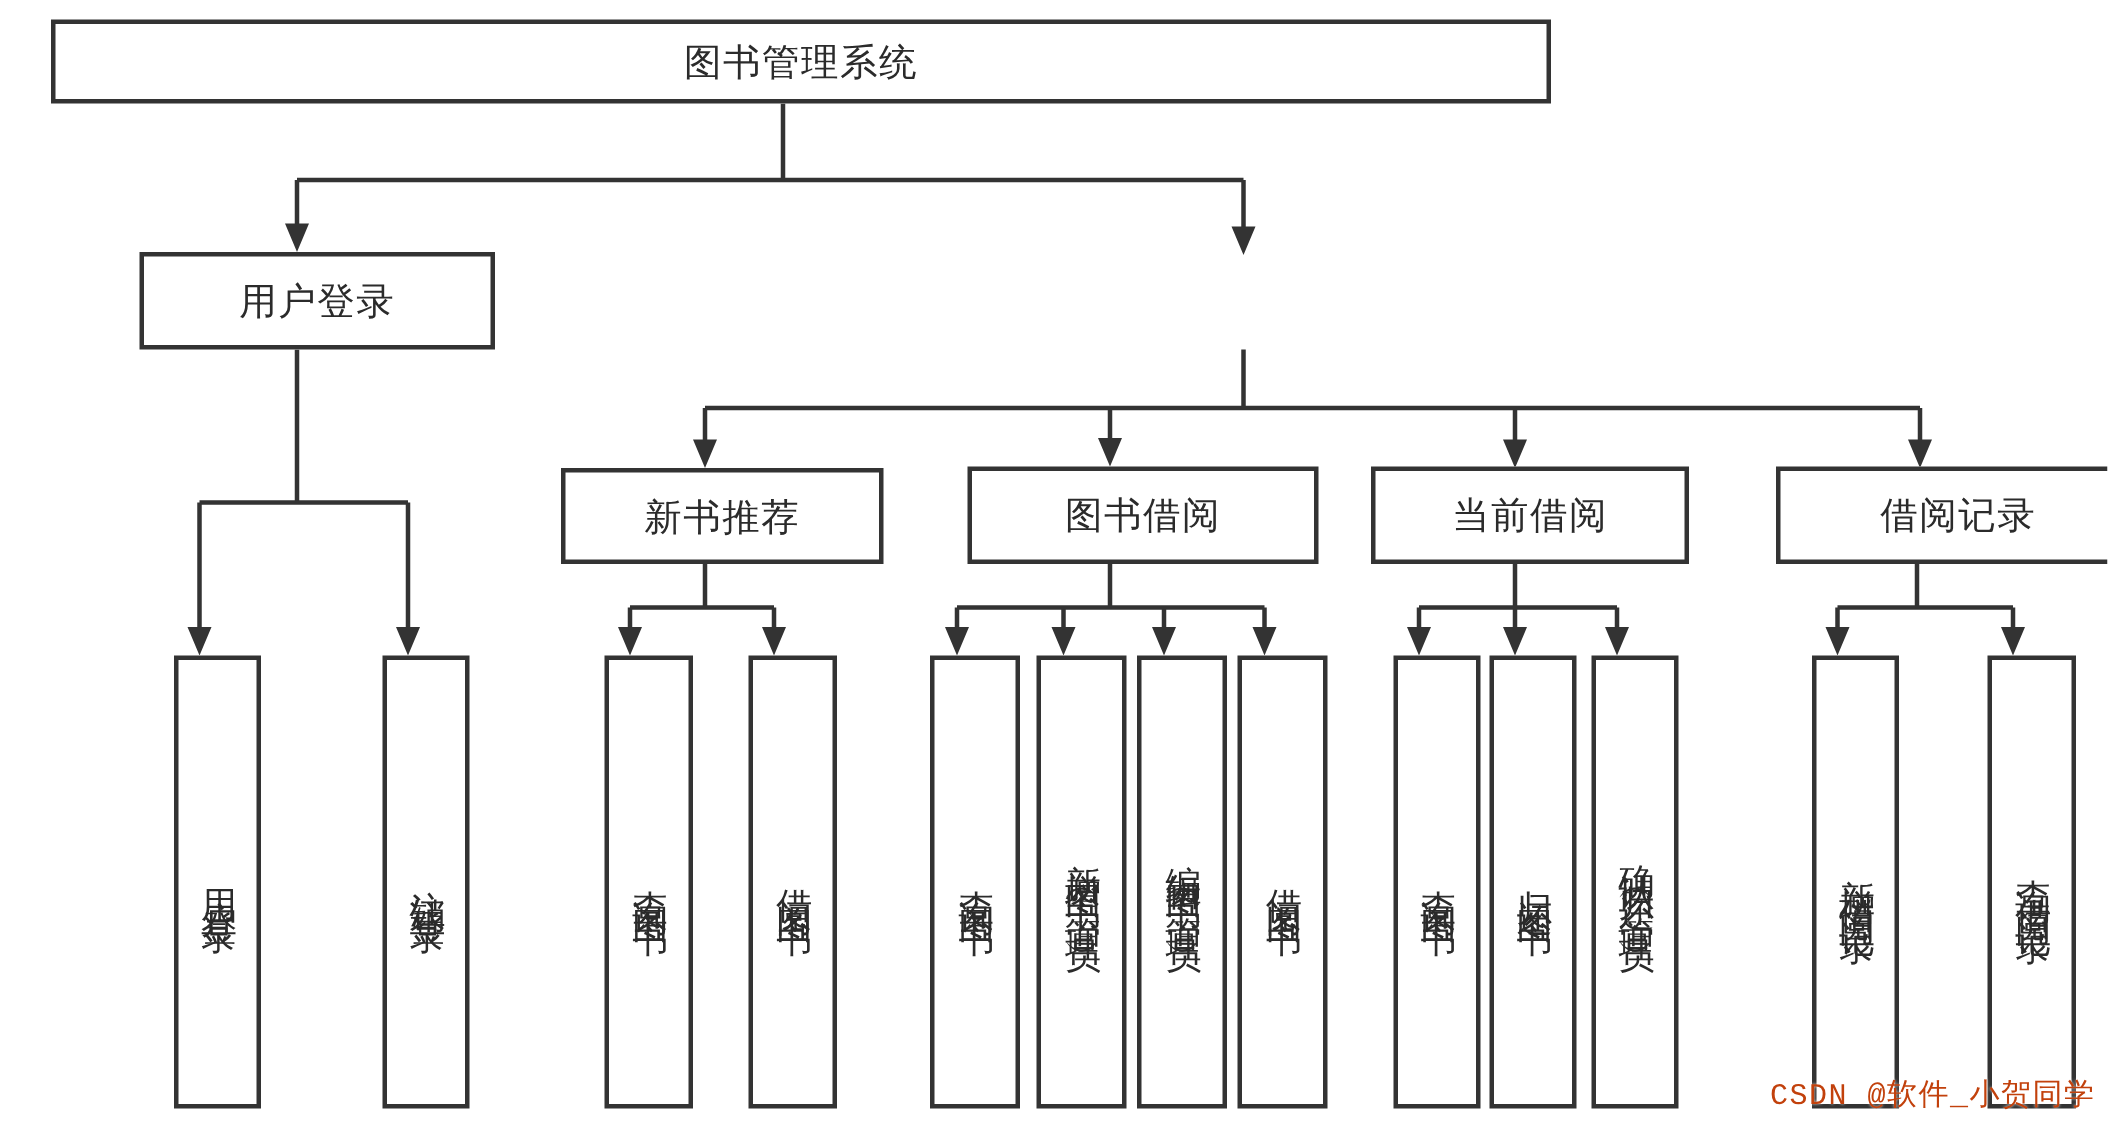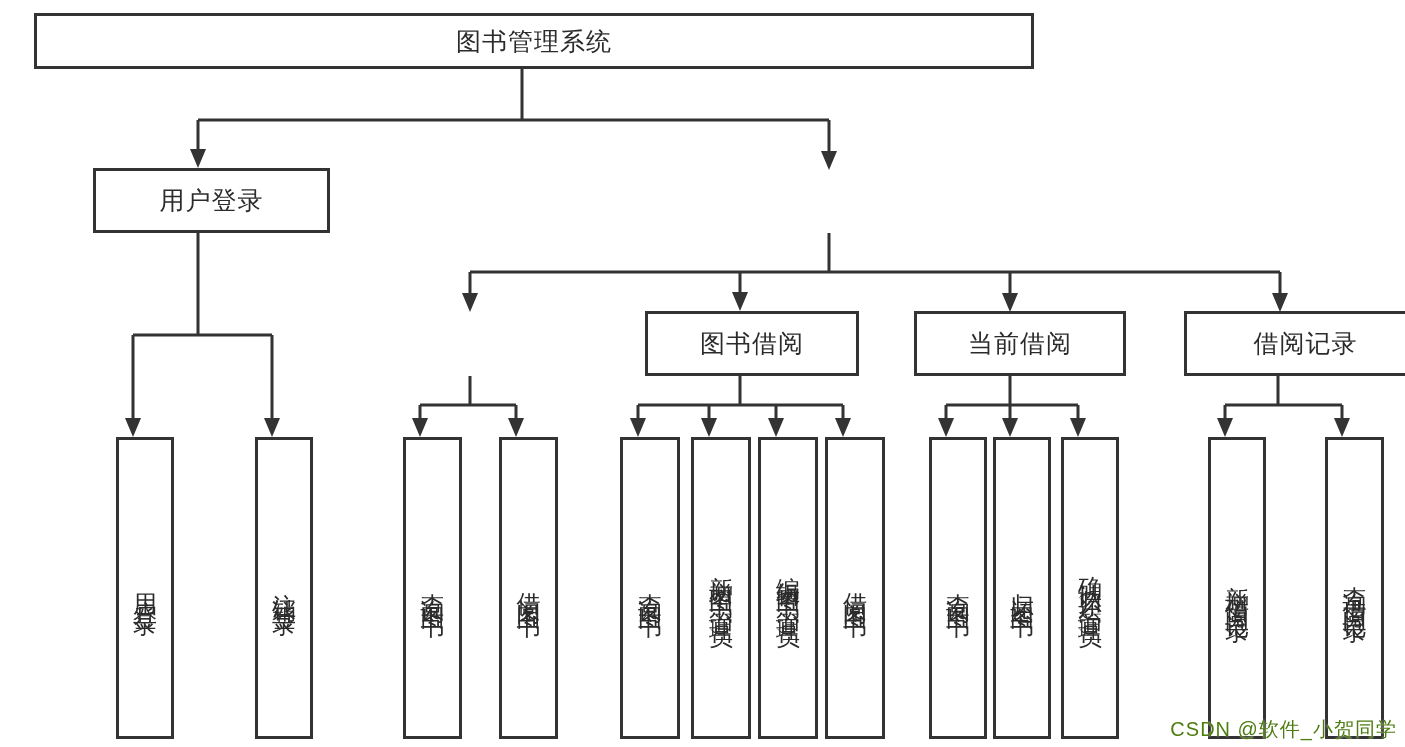--- a/index.html
+++ b/index.html
@@ -32,25 +32,26 @@
     font-size:24px;
     letter-spacing:7px;
     line-height:1;
     white-space:nowrap;
   }
   .watermark{
     position:absolute;
     right:8px;
     bottom:4px;
     font-size:20px;
-    color:#4d7c0f;
+    color:#c2410c;
     letter-spacing:1px;
     text-shadow:0 0 2px rgba(255,255,255,0.85);
     z-index:5;
     white-space:nowrap;
+    font-family:Liberation Mono, monospace;
   }
 </style>
 </head>
 <body>
 
 <div class="canvas">
 
   <svg class="wires" width="1405" height="747" viewBox="0 0 1405 747" aria-hidden="true">
     <path fill="none" stroke="#333333" stroke-width="3" d="M522,69 V120
              M198,120 H829
@@ -103,21 +104,22 @@
              M1002,418 h16 l-8,19 z
              M1070,418 h16 l-8,19 z
              M1217,418 h16 l-8,19 z
              M1334,418 h16 l-8,19 z"></path>
   </svg>
 
   <div class="node" style="left:22px;top:13px;width:1000px;height:56px">图书管理系统</div>
 
   <div class="node" style="left:81px;top:168px;width:237px;height:65px">用户登录</div>
 
-  <div class="node" style="left:633px;top:311px;width:214px;height:65px">图书借阅</div>
+  <div class="node" style="left:362px;top:312px;width:215px;height:64px">新书推荐</div>
+  <div class="node" style="left:633px;top:311px;width:234px;height:65px">图书借阅</div>
   <div class="node" style="left:902px;top:311px;width:212px;height:65px">当前借阅</div>
   <div class="node" style="left:1172px;top:311px;width:243px;height:65px">借阅记录</div>
 
   <div class="node leaf" style="left:104px;top:437px;width:58px;height:302px">
     <span class="vtext">用户登录</span>
   </div>
   <div class="node leaf" style="left:243px;top:437px;width:58px;height:302px">
     <span class="vtext">注销登录</span>
   </div>
 

